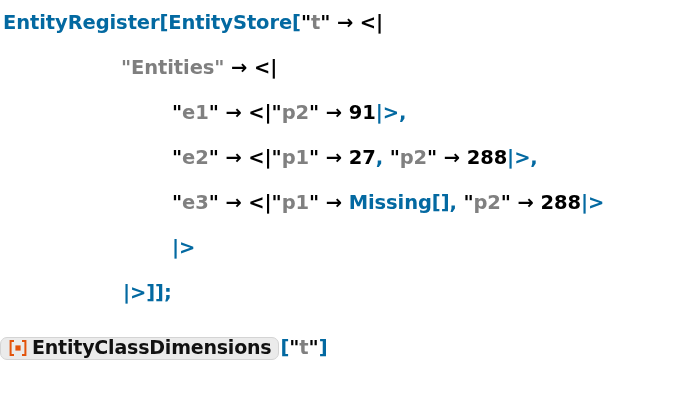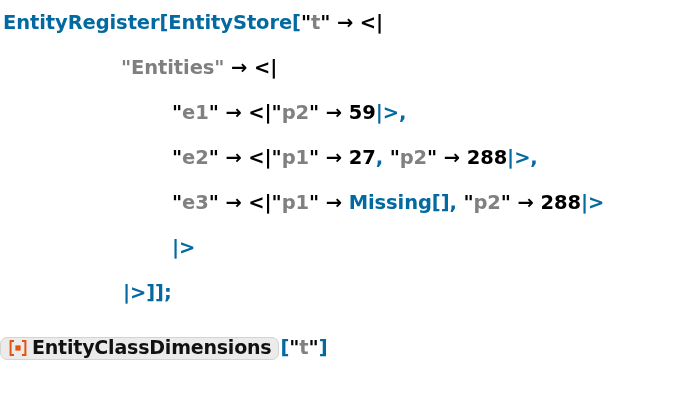--- a/index.html
+++ b/index.html
@@ -109,21 +109,21 @@
   }
 </style>
 </head>
 <body>
 
 <div id="notebook">
 
   <div class="code-cell" id="code-cell">
       <div class="code-line ind-0"><span class="sym">EntityRegister[EntityStore[</span><span class="quote">"</span><span class="str">t</span><span class="quote">"</span><span class="arrow"> → &lt;|</span></div>
       <div class="code-line ind-1"><span class="strall">"Entities"</span><span class="arrow"> → &lt;|</span></div>
-      <div class="code-line ind-2"><span class="quote">"</span><span class="str">e1</span><span class="quote">"</span><span class="arrow"> → &lt;|</span><span class="quote">"</span><span class="str">p2</span><span class="quote">"</span><span class="arrow"> → </span><span class="num">59</span><span class="sym">|&gt;,</span></div>
+      <div class="code-line ind-2"><span class="quote">"</span><span class="str">e1</span><span class="quote">"</span><span class="arrow"> → &lt;|</span><span class="quote">"</span><span class="str">p2</span><span class="quote">"</span><span class="arrow"> → </span><span class="num">91</span><span class="sym">|&gt;,</span></div>
       <div class="code-line ind-2"><span class="quote">"</span><span class="str">e2</span><span class="quote">"</span><span class="arrow"> → &lt;|</span><span class="quote">"</span><span class="str">p1</span><span class="quote">"</span><span class="arrow"> → </span><span class="num">27</span><span class="sym">, </span><span class="quote">"</span><span class="str">p2</span><span class="quote">"</span><span class="arrow"> → </span><span class="num">288</span><span class="sym">|&gt;,</span></div>
       <div class="code-line ind-2"><span class="quote">"</span><span class="str">e3</span><span class="quote">"</span><span class="arrow"> → &lt;|</span><span class="quote">"</span><span class="str">p1</span><span class="quote">"</span><span class="arrow"> → </span><span class="sym">Missing[], </span><span class="quote">"</span><span class="str">p2</span><span class="quote">"</span><span class="arrow"> → </span><span class="num">288</span><span class="sym">|&gt;</span></div>
       <div class="code-line ind-2"><span class="sym">|&gt;</span></div>
       <div class="code-line ind-close"><span class="sym">|&gt;]];</span></div>
     </div>
 
   <div class="rf-cell">
     <span class="rf-frame">
       <span class="rf-icon">
         <svg width="22" height="22" viewBox="0 0 22 22" aria-hidden="true">

